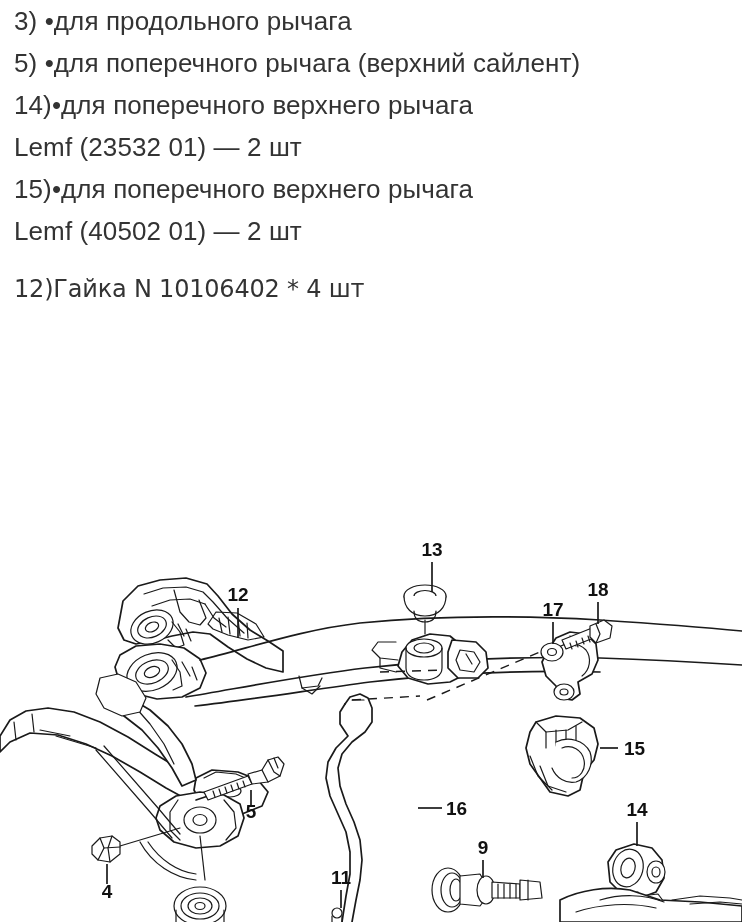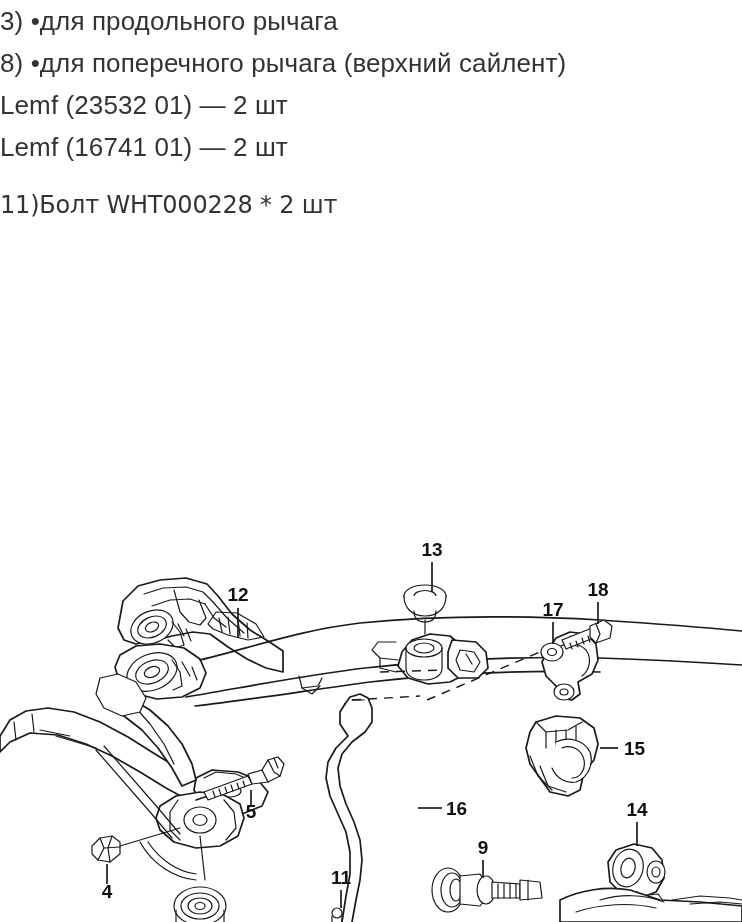--- a/index.html
+++ b/index.html
@@ -34,20 +34,21 @@
   .text-group {
     margin: 0;
   }
 
   .text-line {
     font-size: 26px;
     line-height: 42px;
     color: #333333;
     letter-spacing: 0.1px;
     white-space: nowrap;
+    padding-left: 14px;
     font-weight: 400;
   }
 
   .group-a .text-line {
     font-family: "Liberation Sans", "DejaVu Sans", sans-serif;
   }
 
   .group-b {
     margin-top: 16px;
   }
@@ -118,27 +119,29 @@
 </style>
 </head>
 <body>
 
 <div id="page">
 
   <div class="parts-text">
 
     <div class="text-group group-a">
       <div class="text-line">3) •для продольного рычага</div>
-      <div class="text-line">8) •для поперечного рычага (верхний сайлент)</div>
+      <div class="text-line">5) •для поперечного рычага (верхний сайлент)</div>
+      <div class="text-line">14)•для поперечного верхнего рычага</div>
       <div class="text-line">Lemf (23532 01) — 2 шт</div>
-      <div class="text-line">Lemf (16741 01) — 2 шт</div>
+      <div class="text-line">15)•для поперечного верхнего рычага</div>
+      <div class="text-line">Lemf (40502 01) — 2 шт</div>
     </div>
 
     <div class="text-group group-b">
-      <div class="text-line">11)Болт WHT000228 * 2 шт</div>
+      <div class="text-line">12)Гайка N 10106402 * 4 шт</div>
     </div>
 
   </div>
 
   <div id="diagram-wrap">
     <svg id="diagram-svg" width="742" height="406" viewBox="0 516 742 406" xmlns="http://www.w3.org/2000/svg">
 
       <g>
 
         <path class="dg-fillw" d="M123,601 L138,586 L160,580 L186,578 L207,584 L218,596

